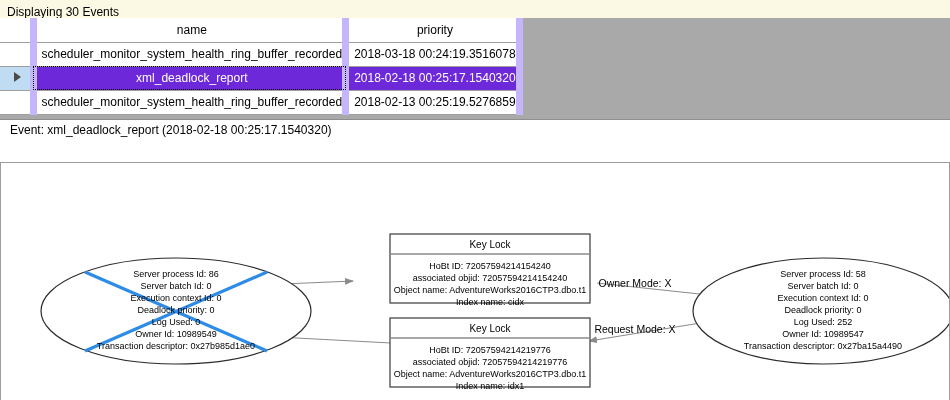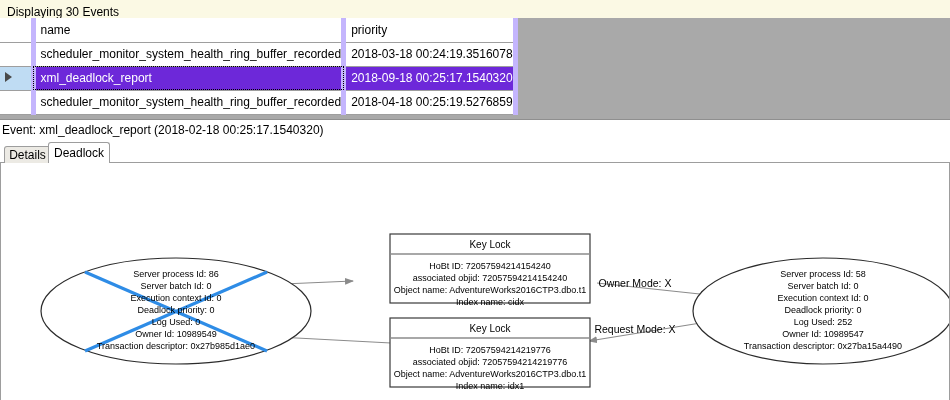--- a/index.html
+++ b/index.html
@@ -45,27 +45,27 @@
     background: #a9a9a9;
     overflow: hidden;
   }
   table.grid {
     border-collapse: collapse;
     table-layout: fixed;
     background: #ffffff;
     font-size: 12px;
   }
   table.grid td, table.grid th {
-    border-right: 5px solid #c4b5fd;
+    border-right: 7px solid #c4b5fd;
     border-bottom: 1px solid #9e9e9e;
     padding: 0 0 0 5px;
     height: 24px;
     box-sizing: border-box;
     font-weight: normal;
-    text-align: left;
+    text-align: center;
     white-space: nowrap;
     overflow: hidden;
     background: #ffffff;
     vertical-align: middle;
   }
   .col-head { width: 33px; }
   .col-name { width: 272px; }
   .col-ts   { width: 142px; }
   tr.header-row td { background: #ffffff; color: #000; }
   td.rowhdr {
@@ -97,21 +97,21 @@
   
   .event-line {
     position: absolute;
     left: 0; top: 119px;
     width: 950px; height: 20px;
     background: #ffffff;
     border-top: 1px solid #8f8f8f;
     box-sizing: border-box;
     display: flex;
     align-items: center;
-    padding-left: 2px;
+    padding-left: 10px;
     font-size: 12px;
   }
 
   
   .tabstrip {
     position: absolute;
     left: 0; top: 141px;
     width: 950px; height: 22px;
     background: #ffffff;
   }
@@ -199,43 +199,35 @@
         <tr>
           <td class="col-head rowhdr"></td>
           <td class="col-name">scheduler_monitor_system_health_ring_buffer_recorded</td>
           <td class="col-ts">2018-03-18 00:24:19.3516078</td>
         </tr>
         <tr class="sel">
           <td class="col-head rowhdr">
             <span class="arrow-glyph"></span>
           </td>
           <td class="col-name cell-sel">xml_deadlock_report</td>
-          <td class="col-ts">2018-09-18 00:25:17.1540320</td>
+          <td class="col-ts">2018-02-18 00:25:17.1540320</td>
         </tr>
         <tr>
           <td class="col-head rowhdr"></td>
           <td class="col-name">scheduler_monitor_system_health_ring_buffer_recorded</td>
-          <td class="col-ts">2018-04-18 00:25:19.5276859</td>
+          <td class="col-ts">2018-02-13 00:25:19.5276859</td>
         </tr>
       </tbody>
     </table>
   </div>
 
   <div class="event-line">
     <span>Event: xml_deadlock_report (2018-02-18 00:25:17.1540320)</span>
   </div>
 
-  <div class="tabstrip">
-    <div class="tab inactive">
-      <span>Details</span>
-    </div>
-    <div class="tab active">
-      <span>Deadlock</span>
-    </div>
-  </div>
 
   <div class="diagram-pane">
     <svg width="948" height="237" viewBox="0 0 948 237">
       <defs>
         <marker id="ah" markerWidth="9" markerHeight="7" refX="8" refY="3.5" orient="auto" markerUnits="userSpaceOnUse">
           <path d="M0,0 L9,3.5 L0,7 z" fill="#8b8b8b"></path>
         </marker>
       </defs>
 
       <g>

